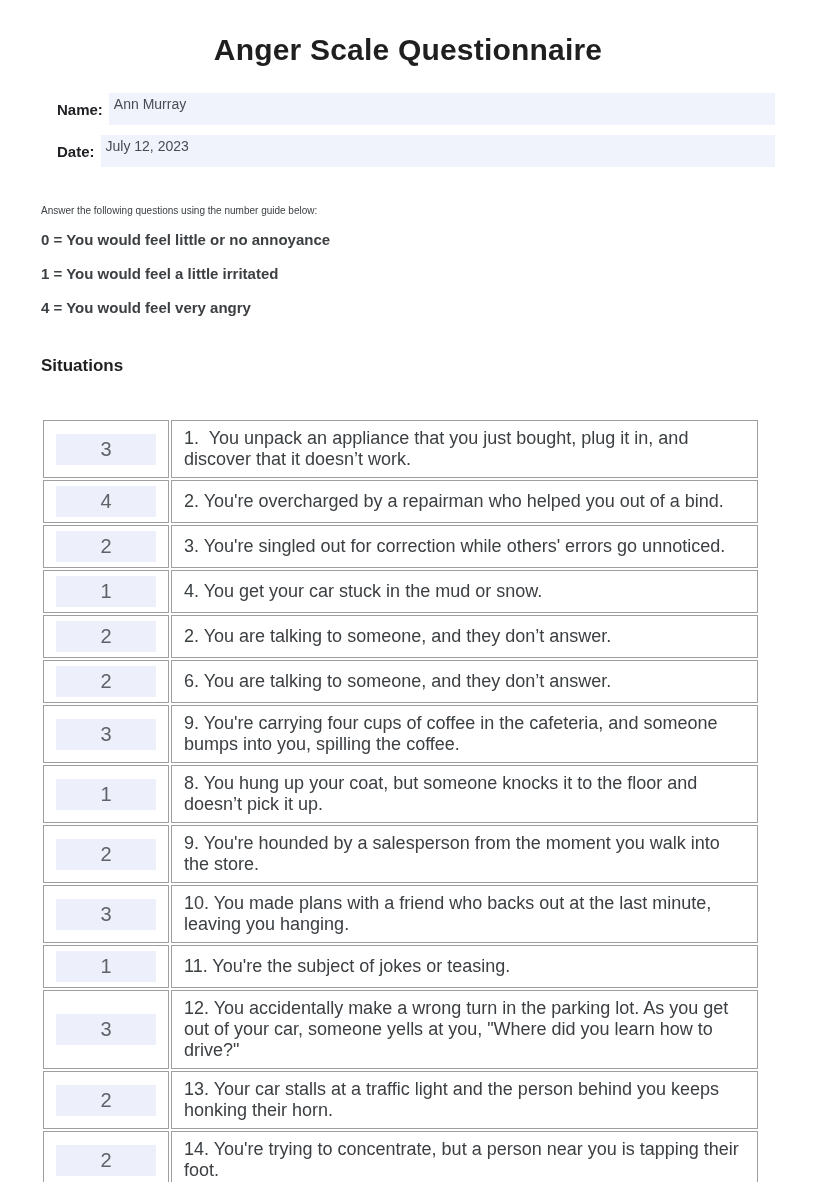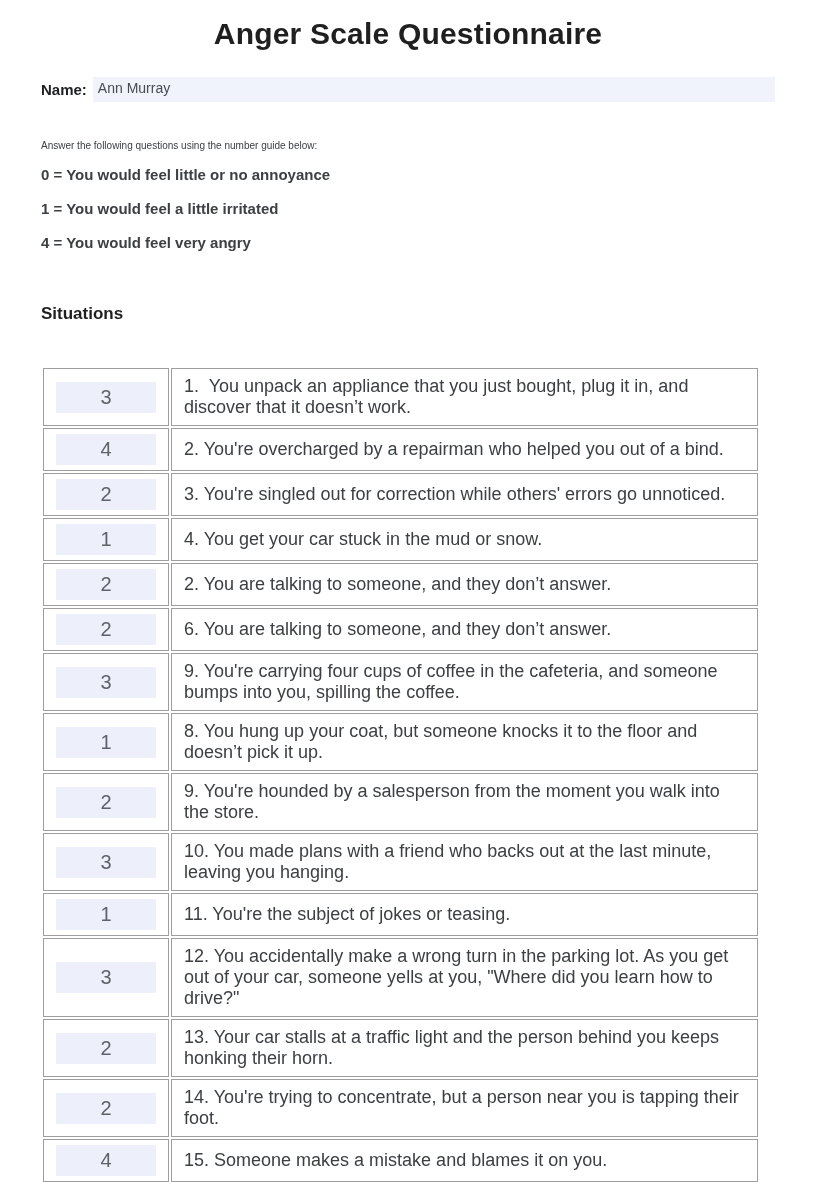--- a/index.html
+++ b/index.html
@@ -8,40 +8,40 @@
     --score-box-bg:#edeffa;
     --heading:#1f1f1f;
     --text:#3c4043;
     --muted:#5f6368;
     --page-bg:#ffffff;
   }
   *{box-sizing:border-box;margin:0;padding:0;}
   body{background:#fff;font-family:"Liberation Sans","DejaVu Sans",sans-serif;}
   .page{
     width:816px;height:1182px;background:var(--page-bg);
-    padding:0 41px;overflow:hidden;position:relative;
+    padding:16px 41px;overflow:hidden;position:relative;
   }
   .title{
     margin-top:17px;text-align:center;font-size:30px;font-weight:bold;
     color:var(--heading);letter-spacing:0.2px;
   }
   .fields{margin-top:26px;}
   .field-row{display:flex;align-items:center;margin-bottom:10px;}
   .field-label{
-    font-size:15px;font-weight:bold;color:#202124;margin-right:6px;white-space:nowrap;
+    font-size:15px;font-weight:bold;color:#202124;margin-right:6px;white-space:nowrap;margin-left:16px;
   }
   .field-value{
-    flex:1;background:var(--field-bg);height:25px;line-height:22px;
+    flex:1;background:var(--field-bg);height:32px;line-height:22px;
     font-size:14px;color:#474b52;padding-left:5px;
   }
   .instructions{margin-top:38px;}
   .intro{font-size:10px;color:var(--text);}
   .guide-line{font-size:15px;color:var(--text);margin-top:13px;line-height:21px;font-weight:bold;}
   .situations-heading{
-    margin-top:51px;font-size:17px;font-weight:bold;color:var(--heading);
+    margin-top:38px;font-size:17px;font-weight:bold;color:var(--heading);
   }
   table.situations{
     margin-top:42px;width:719px;
     border-collapse:separate;border-spacing:2px;
   }
   td{border:1px solid var(--border);background:#fff;vertical-align:middle;}
   td.score-cell{width:126px;text-align:center;padding:5px 0;}
   .score-box{
     width:100px;margin:0 auto;background:var(--score-box-bg);
     font-size:20px;line-height:27px;color:var(--muted);padding:2px 0;
@@ -55,20 +55,24 @@
 <body>
 
 <div class="page">
 
   <h1 class="title">Anger Scale Questionnaire</h1>
 
   <div class="fields">
     <div class="field-row">
       <span class="field-label">Name:</span>
       <span class="field-value">Ann Murray</span>
+    </div>
+    <div class="field-row">
+      <span class="field-label">Date:</span>
+      <span class="field-value">July 12, 2023</span>
     </div>
   </div>
 
   <div class="instructions">
     <p class="intro">Answer the following questions using the number guide below:</p>
     <p class="guide-line">0 = You would feel little or no annoyance</p>
     <p class="guide-line">1 = You would feel a little irritated</p>
     <p class="guide-line">4 = You would feel very angry</p>
   </div>
 

